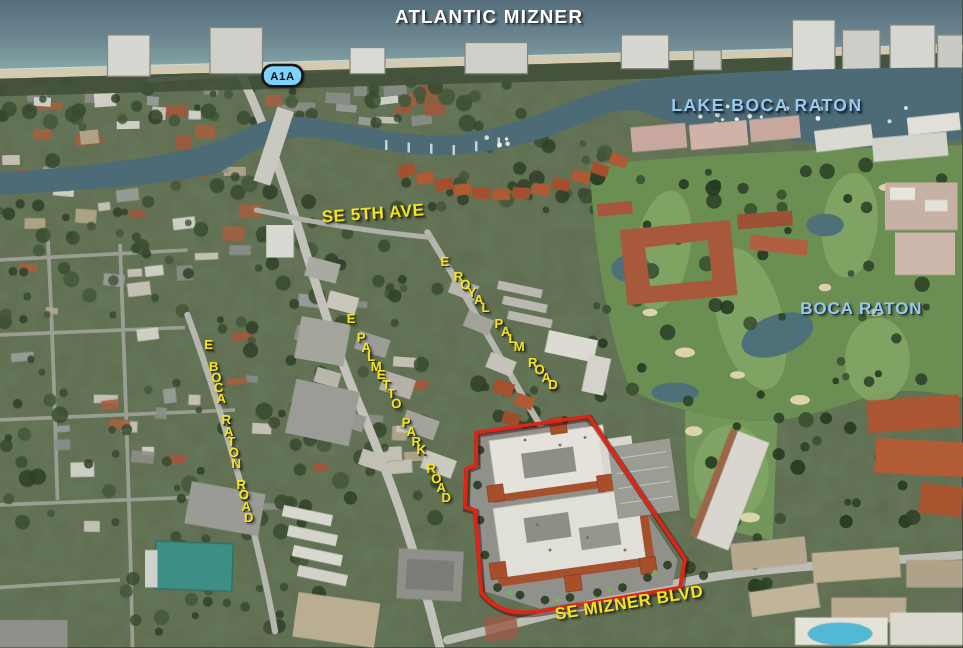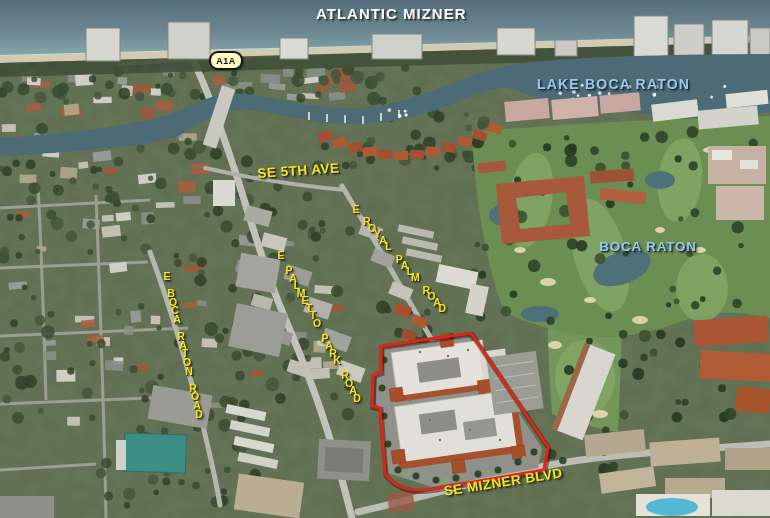--- a/index.html
+++ b/index.html
@@ -8,25 +8,25 @@
   #scene{position:absolute;left:0;top:0;}
   .lbl{position:absolute;font-weight:bold;white-space:nowrap;z-index:5;line-height:1.05;}
   .yellow{color:var(--street-label,#F2E41E);
           text-shadow:1px 1px 0 rgba(45,42,30,.95),2px 2px 2px rgba(0,0,0,.55);}
   .blue{color:var(--water-label,#9CC8EA);
         text-shadow:1px 1px 0 rgba(25,45,65,.95),2px 2px 2px rgba(0,0,0,.5);}
   .white{color:var(--ocean-label,#FFFFFF);
          text-shadow:1px 1px 0 rgba(55,55,55,.95),2px 2px 2px rgba(0,0,0,.5);}
   .diag{position:absolute;width:0;height:0;}
   .diag span{position:absolute;transform:translate(-50%,-50%);font-weight:bold;}
-  #shield{position:absolute;left:209px;top:51px;width:30px;height:15px;background:#fef9c3;
+  #shield{position:absolute;left:209px;top:51px;width:30px;height:15px;background:#7dd3fc;
           border:2px solid #151515;border-radius:9px;display:flex;align-items:center;
           justify-content:center;font-size:9px;font-weight:bold;color:#111;z-index:5;
           box-shadow:1px 1px 2px rgba(0,0,0,.4);letter-spacing:.5px;}
-  #resort-label{text-align:center;width:180px;}
+  #resort-label{text-align:right;width:180px;}
 </style>
 </head>
 <body>
 
 <div id="stage">
 
 <svg id="scene" width="770" height="518" viewBox="0 0 770 518" xmlns="http://www.w3.org/2000/svg">
   <defs>
     <linearGradient id="oceanG" x1="0" y1="0" x2="0" y2="1">
       <stop offset="0" stop-color="#566e7c"></stop>

